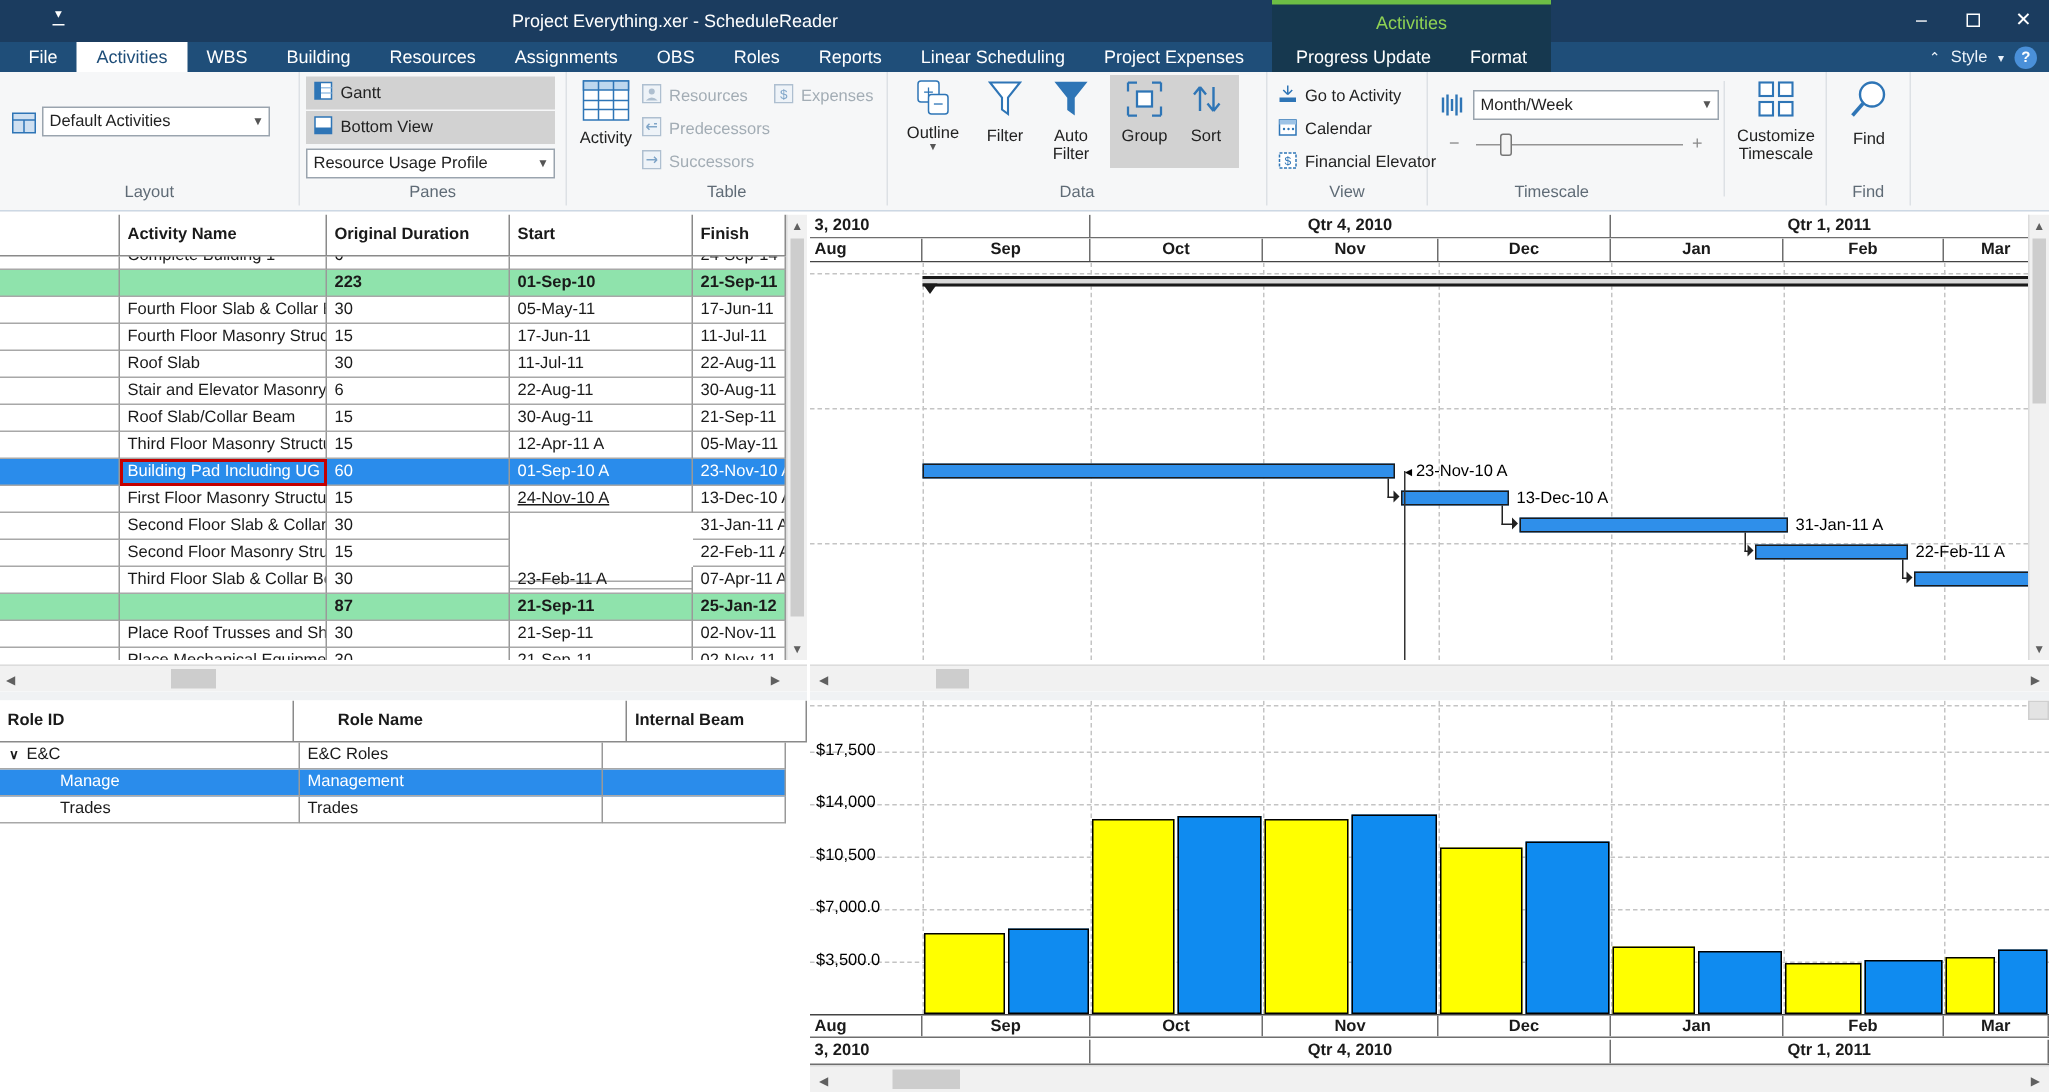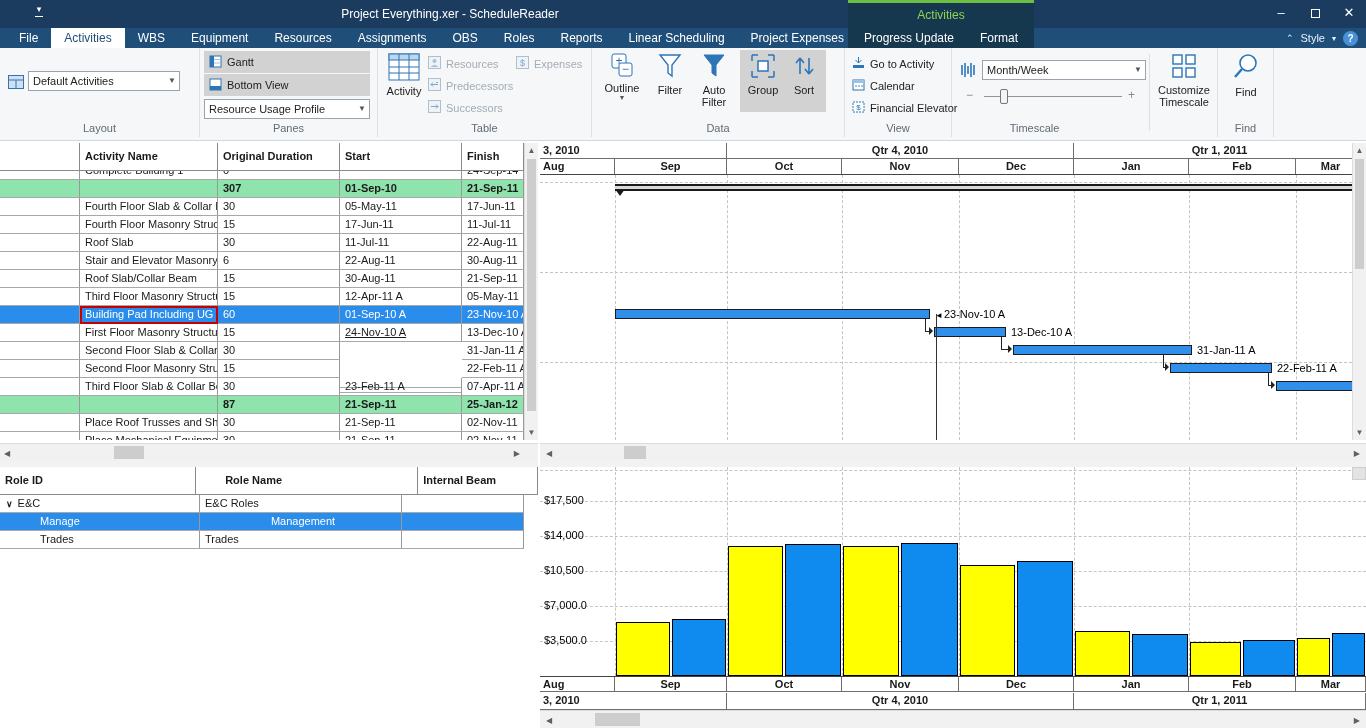--- a/index.html
+++ b/index.html
@@ -104,21 +104,21 @@
     <div id="stylebar">
       <span style="font-size:9px">⌃</span>
       <span>Style</span>
       <span style="font-size:8px">▾</span>
       <span id="helpdot">?</span>
     </div>
     <div id="tabs-main">
         <div class="tab">File</div>
         <div class="tab active">Activities</div>
         <div class="tab">WBS</div>
-        <div class="tab">Equipment</div>
+        <div class="tab">Building</div>
         <div class="tab">Resources</div>
         <div class="tab">Assignments</div>
         <div class="tab">OBS</div>
         <div class="tab">Roles</div>
         <div class="tab">Reports</div>
         <div class="tab">Linear Scheduling</div>
         <div class="tab">Project Expenses</div>
       </div>
   </div>
 
@@ -317,21 +317,21 @@
           <div class="trow">
             <div class="c" style="width: 80px;"></div>
             <div class="c" style="width: 138px;">Complete Building 1</div>
             <div class="c" style="width: 122px;">0</div>
             <div class="c" style="width: 122px;"></div>
             <div class="c" style="width: 62px;">24-Sep-14</div>
           </div>
           <div class="trow summary">
             <div class="c" style="width: 80px;"></div>
             <div class="c" style="width: 138px;"></div>
-            <div class="c" style="width: 122px;">307</div>
+            <div class="c" style="width: 122px;">223</div>
             <div class="c" style="width: 122px;">01-Sep-10</div>
             <div class="c" style="width: 62px;">21-Sep-11</div>
           </div>
           <div class="trow">
             <div class="c" style="width: 80px;"></div>
             <div class="c" style="width: 138px;">Fourth Floor Slab &amp; Collar Beam</div>
             <div class="c" style="width: 122px;">30</div>
             <div class="c" style="width: 122px;">05-May-11</div>
             <div class="c" style="width: 62px;">17-Jun-11</div>
           </div>
@@ -514,21 +514,21 @@
         <div class="hc" style="width: 122px;">Internal Beam</div>
       </div>
     <div id="bl-rows" style="position:absolute;top:28px;left:0;width:524px">
         <div class="trow">
           <div class="c" style="width: 200px; padding-left: 6px;"><div class="chev" style="display: inline;">∨</div>E&amp;C</div>
           <div class="c" style="width: 202px;">E&amp;C Roles</div>
           <div class="c" style="width: 122px;"></div>
         </div>
         <div class="trow selected">
           <div class="c" style="width: 200px; padding-left: 40px;">Manage</div>
-          <div class="c" style="width: 202px; text-align: center;">Management</div>
+          <div class="c" style="width: 202px;">Management</div>
           <div class="c" style="width: 122px;"></div>
         </div>
         <div class="trow">
           <div class="c" style="width: 200px; padding-left: 40px;">Trades</div>
           <div class="c" style="width: 202px;">Trades</div>
           <div class="c" style="width: 122px;"></div>
         </div>
       </div>
   </div>
 

